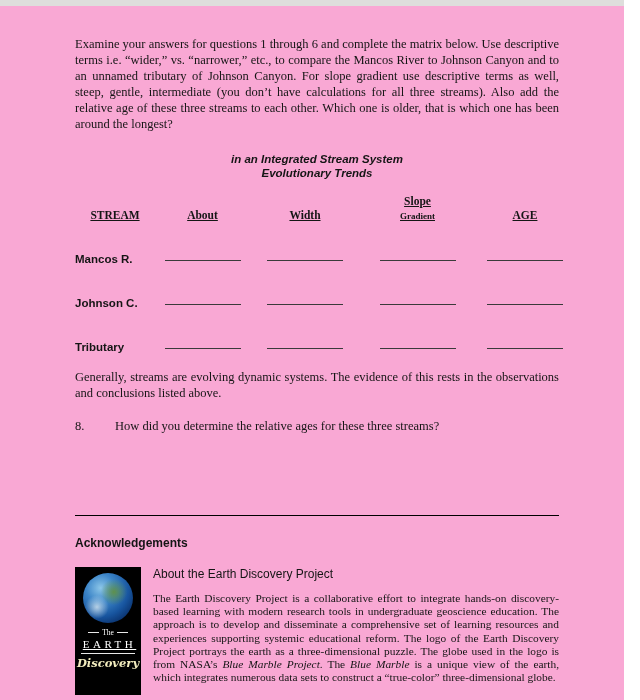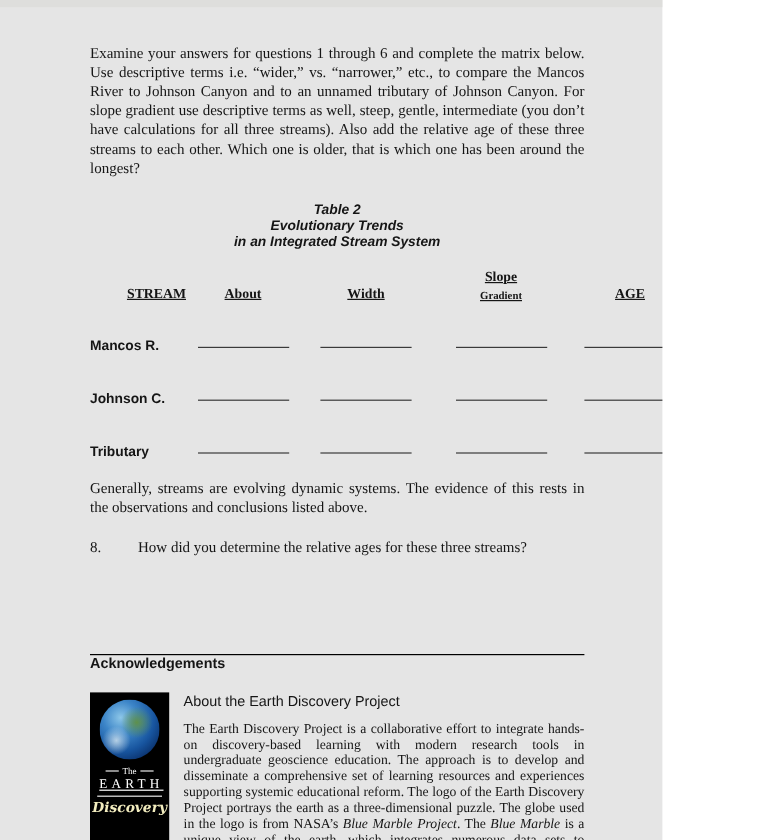--- a/index.html
+++ b/index.html
@@ -1,21 +1,21 @@
 <!DOCTYPE html>
 <html><head>
 <meta charset="utf-8">
 <style>
   * { margin:0; padding:0; box-sizing:border-box; }
   html,body { background:#ffffff; }
   body { width:640px; height:700px; overflow:hidden; }
   .page {
     position:relative;
-    width:552px; height:700px;
-    background:#e5e5e5;
+    width:624px; height:700px;
+    background:#f9a8d4;
     padding:36px 65px 16px 75px;
     font-family:"Liberation Serif", serif;
     color:#151515;
     overflow:hidden;
   }
   .page-top-edge {
     position:absolute; top:0; left:0; width:640px; height:6px;
     background:#dededc;
   }
   .body-text { font-size:12.5px; line-height:16px; text-align:justify; }
@@ -33,21 +33,21 @@
     grid-template-columns:80px 95px 110px 115px 100px;
     margin-top:15px;
     align-items:end;
   }
   .t-h {
     font-family:Liberation Serif, serif;
     font-weight:bold; font-size:11.5px;
     text-align:center;
     text-decoration:underline;
   }
-  .t-h.first { text-align:right; }
+  .t-h.first { text-align:center; }
   .slope-cell span { display:block; }
   .gradient-sub { font-size:9px; margin-top:4px; }
   .t-label {
     font-family:"Liberation Sans", sans-serif;
     font-weight:bold; font-size:11.5px;
     margin-top:26px;
   }
   .t-cell { text-align:center; margin-top:26px; }
   .first-row { }
   .blank {
@@ -57,21 +57,21 @@
   }
 
   .conclusion { margin-top:16px; }
 
   .q8 { display:flex; margin-top:17px; font-size:12.5px; line-height:16px; }
   .q8 .num { width:40px; flex-shrink:0; }
 
   .divider { border-top:1px solid #000; margin-top:81px; }
 
   .ack-heading {
-    margin-top:0;
+    margin-top:20px;
     font-family:"Liberation Sans", sans-serif;
     font-weight:bold; font-size:12px;
   }
   .ack-text { margin-top:10px; }
 
   .about-section { display:flex; margin-top:17px; gap:12px; }
   .logo {
     width:66px; height:128px; flex-shrink:0;
     background:#000; color:#fff;
     text-align:center; padding-top:4px;
@@ -113,23 +113,22 @@
 </style>
 </head>
 <body>
 
 <div class="page">
   <div class="page-top-edge"></div>
 
   <p class="body-text">Examine your answers for questions 1 through 6 and complete the matrix below.  Use descriptive terms i.e. “wider,” vs. “narrower,” etc., to compare the Mancos River to Johnson Canyon and to an unnamed tributary of Johnson Canyon.  For slope gradient use descriptive terms as well, steep, gentle, intermediate (you don’t have calculations for all three streams). Also add the relative age of these three streams to each other.   Which one is older, that is which one has been around the longest?</p>
 
   <div class="table-title">
-    <div>Table 2</div>
+    <div>in an Integrated Stream System</div>
     <div>Evolutionary Trends</div>
-    <div>in an Integrated Stream System</div>
   </div>
 
   <div class="stream-table">
 
     <div class="t-h first">STREAM</div>
     <div class="t-h">About</div>
     <div class="t-h">Width</div>
     <div class="t-h slope-cell">
       <span>Slope</span>
       <span class="gradient-sub">Gradient</span>

